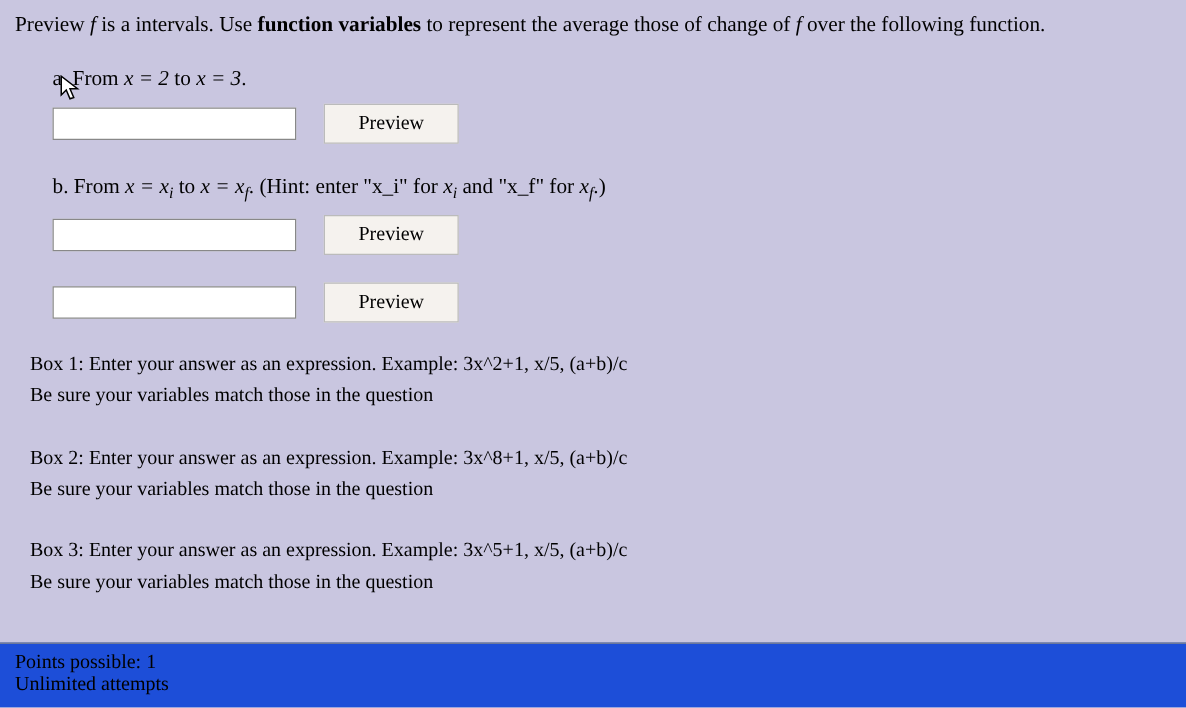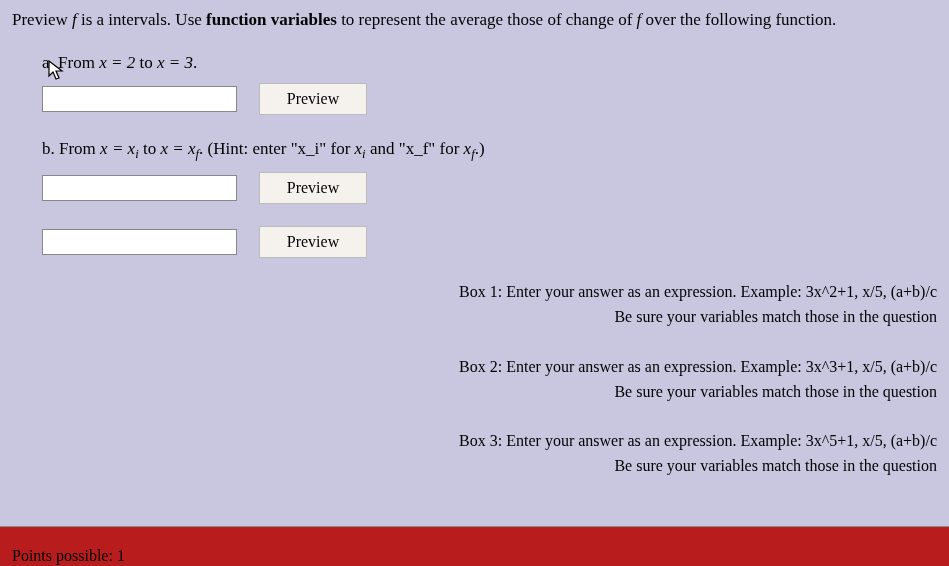--- a/index.html
+++ b/index.html
@@ -47,34 +47,33 @@
     font-family: "Times New Roman", serif;
     font-size: 16px;
     cursor: pointer;
     color: #000;
   }
   .hint-block {
     margin-left: 12px;
     margin-top: 6px;
     margin-bottom: 10px;
     font-size: 16px;
-    text-align: right;
   }
   .hint-block p { margin-bottom: 2px; }
   .hint-spacer { height: 10px; }
   .footer {
     position: absolute;
     bottom: 0;
     left: 0;
     right: 0;
-    background: #b91c1c;
+    background: #1d4ed8;
     border-top: 1px solid #888;
-    padding: 20px 12px 0 12px;
+    padding: 6px 12px 0 12px;
     font-size: 16px;
-    height: 40px;
+    height: 52px;
     overflow: hidden;
   }
   .cursor-icon {
     position: absolute;
     left: 48px;
     top: 60px;
     pointer-events: none;
   }
   .math { font-style: italic; font-family: "Times New Roman", serif; }
   .sub { font-size: 0.75em; vertical-align: sub; font-style: italic; }
@@ -115,21 +114,21 @@
     <input type="text" class="answer-input" style="">
     <button class="preview-btn">Preview</button>
   </div>
 
   <div class="hint-block">
     <p>Box 1: Enter your answer as an expression. Example: 3x^2+1, x/5, (a+b)/c</p>
     <p>Be sure your variables match those in the question</p>
   </div>
   <div class="hint-spacer"></div>
   <div class="hint-block">
-    <p>Box 2: Enter your answer as an expression. Example: 3x^3+1, x/5, (a+b)/c</p>
+    <p>Box 2: Enter your answer as an expression. Example: 3x^8+1, x/5, (a+b)/c</p>
     <p>Be sure your variables match those in the question</p>
   </div>
   <div class="hint-spacer"></div>
   <div class="hint-block">
     <p>Box 3: Enter your answer as an expression. Example: 3x^5+1, x/5, (a+b)/c</p>
     <p>Be sure your variables match those in the question</p>
   </div>
 
 </div>
 

